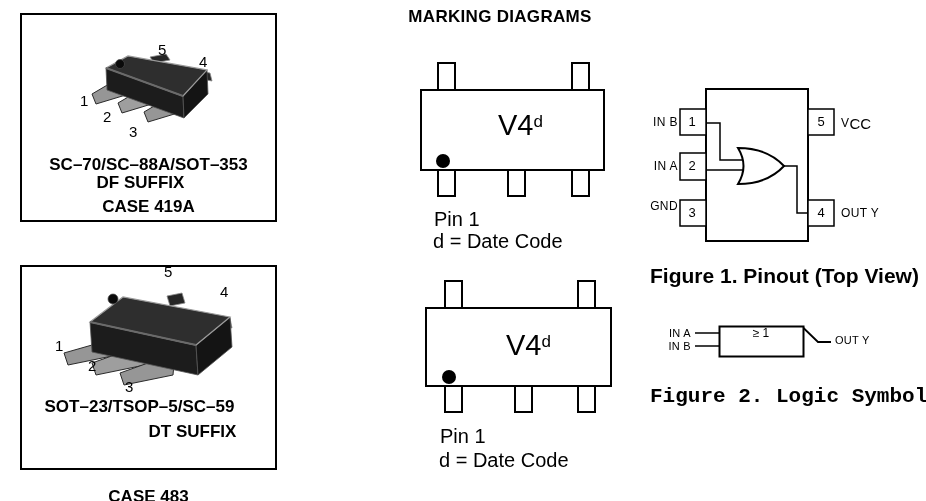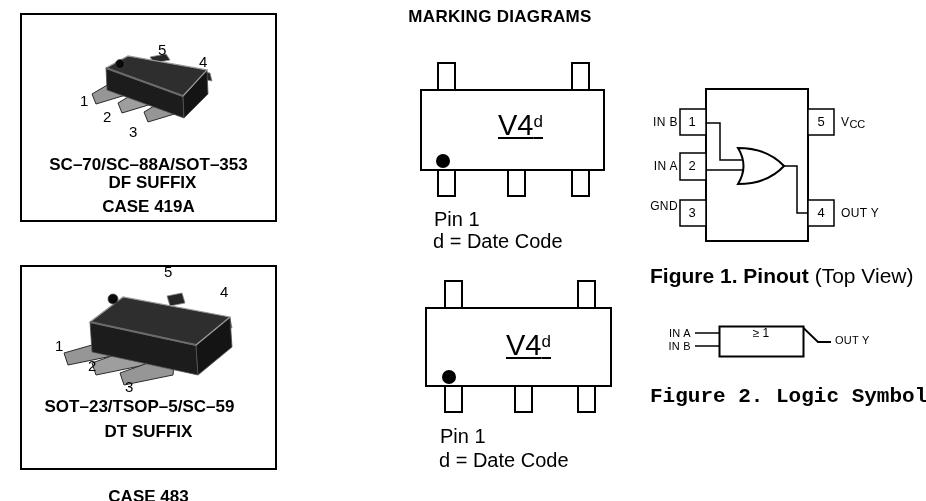--- a/index.html
+++ b/index.html
@@ -10,29 +10,29 @@
   .abs{position:absolute;}
   .txt{line-height:1;white-space:nowrap;}
   .ctr{text-align:center;}
   .b{font-weight:bold;text-align:right;}
   .case-box{border:2px solid #000;background:#fff;box-sizing:border-box;}
   .case-line{font-size:17px;font-weight:bold;}
   .pkg-num{font-size:15px;}
   .heading{font-size:17px;font-weight:bold;letter-spacing:0.3px;}
   .mk-pin{border:2px solid #000;background:#fff;box-sizing:border-box;z-index:1;}
   .mk-body{border:2px solid #000;background:#fff;box-sizing:border-box;z-index:2;}
-  .mk-mark{font-size:29px;z-index:3;text-decoration:underline;}
+  .mk-mark{font-size:29px;z-index:3;}
   .mk-mark .sup{font-size:17px;vertical-align:8px;}
   .mk-dot{width:14px;height:14px;border-radius:50%;background:#000;z-index:3;}
   .mk-note{font-size:20px;}
   .pin-num{font-size:13px;width:14px;text-align:center;}
   .pin-lbl{font-size:12px;letter-spacing:0.4px;}
-  .sub{font-size:11px;vertical-align:-2px;letter-spacing:0;}
+  .sub{font-size:15px;vertical-align:-2px;letter-spacing:0;}
   .cap{font-size:21px;}
-  .cap .normal{font-weight:normal;margin-left:6px;}
+  .cap .normal{font-weight:bold;margin-left:6px;}
   .f2-lbl{font-size:11px;letter-spacing:0.3px;}
   .f2-gate{font-size:12px;}
   .ralign{text-align:right;}
 </style>
 </head>
 <body>
 
 <div class="abs case-box" style="left:20px;top:13px;width:257px;height:209px;"></div>
 
 <svg class="abs" style="left:50px;top:26px;" width="195" height="122" viewBox="0 0 195 122">
@@ -49,21 +49,21 @@
   <line x1="56" y1="42" x2="133" y2="70" stroke="#6a6a6a" stroke-width="2"></line>
   <circle cx="70" cy="38" r="4.5" fill="#0a0a0a" stroke="#4a4a4a" stroke-width="0.7"></circle>
 </svg>
 <span class="abs txt pkg-num" style="left:158px;top:42px;">5</span>
 <span class="abs txt pkg-num" style="left:199px;top:54px;">4</span>
 <span class="abs txt pkg-num" style="left:80px;top:93px;">1</span>
 <span class="abs txt pkg-num" style="left:103px;top:109px;">2</span>
 <span class="abs txt pkg-num" style="left:129px;top:124px;">3</span>
 
 <div class="abs txt ctr case-line" style="left:20px;top:150px;width:257px;margin-top:6px;">SC–70/SC–88A/SOT–353</div>
-<div class="abs txt ctr case-line" style="left:24px;top:174px;width:257px;">DF SUFFIX</div>
+<div class="abs txt ctr case-line" style="left:12px;top:174px;width:257px;">DF SUFFIX</div>
 <div class="abs txt ctr case-line" style="left:20px;top:198px;width:257px;">CASE 419A</div>
 
 <div class="abs case-box" style="left:20px;top:265px;width:257px;height:205px;"></div>
 
 <svg class="abs" style="left:40px;top:255px;" width="210" height="150" viewBox="0 0 210 150">
 
   <polygon points="57,70 79,78 77,100 28,110 24,98 52,90" fill="#969696" stroke="#2b2b2b" stroke-width="1"></polygon>
   <polygon points="85,80 107,88 105,110 56,120 52,108 80,98" fill="#9e9e9e" stroke="#2b2b2b" stroke-width="1"></polygon>
   <polygon points="113,89 135,97 133,120 84,130 80,118 108,108" fill="#969696" stroke="#2b2b2b" stroke-width="1"></polygon>
 
@@ -75,21 +75,21 @@
   <line x1="50" y1="67" x2="156" y2="90" stroke="#6a6a6a" stroke-width="2"></line>
   <circle cx="73" cy="44" r="5" fill="#0a0a0a" stroke="#4a4a4a" stroke-width="0.7"></circle>
 </svg>
 <span class="abs txt pkg-num" style="left:164px;top:264px;">5</span>
 <span class="abs txt pkg-num" style="left:220px;top:284px;">4</span>
 <span class="abs txt pkg-num" style="left:55px;top:338px;">1</span>
 <span class="abs txt pkg-num" style="left:88px;top:358px;">2</span>
 <span class="abs txt pkg-num" style="left:125px;top:379px;">3</span>
 
 <div class="abs txt ctr case-line" style="left:20px;top:398px;width:239px;">SOT–23/TSOP–5/SC–59</div>
-<div class="abs txt ctr case-line" style="left:20px;top:423px;width:257px;">DT SUFFIX</div>
+<div class="abs txt ctr case-line" style="left:20px;top:423px;width:257px;padding-left:44px;">DT SUFFIX</div>
 <div class="abs txt ctr case-line" style="left:20px;top:448px;width:257px;margin-top:40px;">CASE 483</div>
 
 <div class="abs txt ctr heading" style="left:370px;top:8px;width:260px;">MARKING DIAGRAMS</div>
 
 <div class="abs mk-pin" style="left:437px;top:62px;width:19px;height:29px;"></div>
 <div class="abs mk-pin" style="left:571px;top:62px;width:19px;height:29px;"></div>
 <div class="abs mk-pin" style="left:437px;top:169px;width:19px;height:28px;"></div>
 <div class="abs mk-pin" style="left:507px;top:169px;width:19px;height:28px;"></div>
 <div class="abs mk-pin" style="left:571px;top:169px;width:19px;height:28px;"></div>
 <div class="abs mk-body" style="left:420px;top:89px;width:185px;height:82px;"></div>

